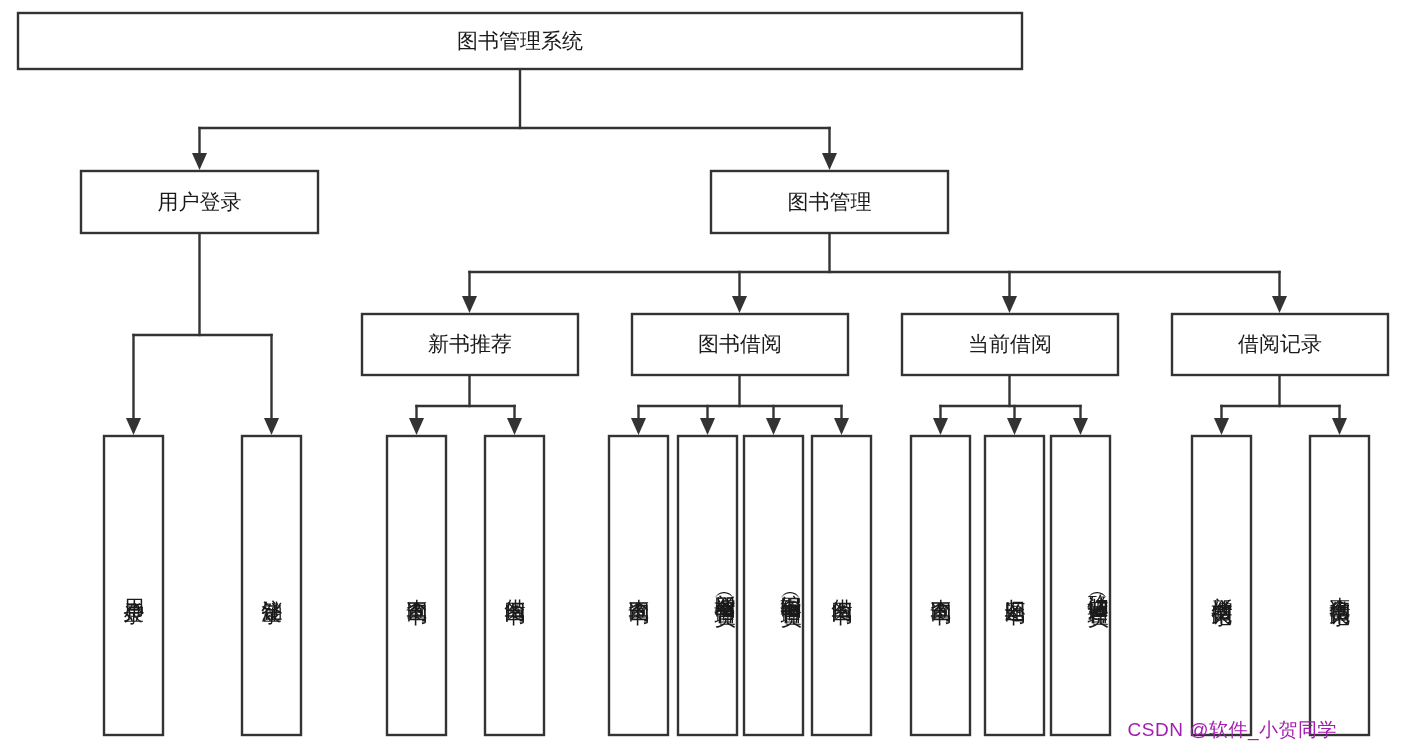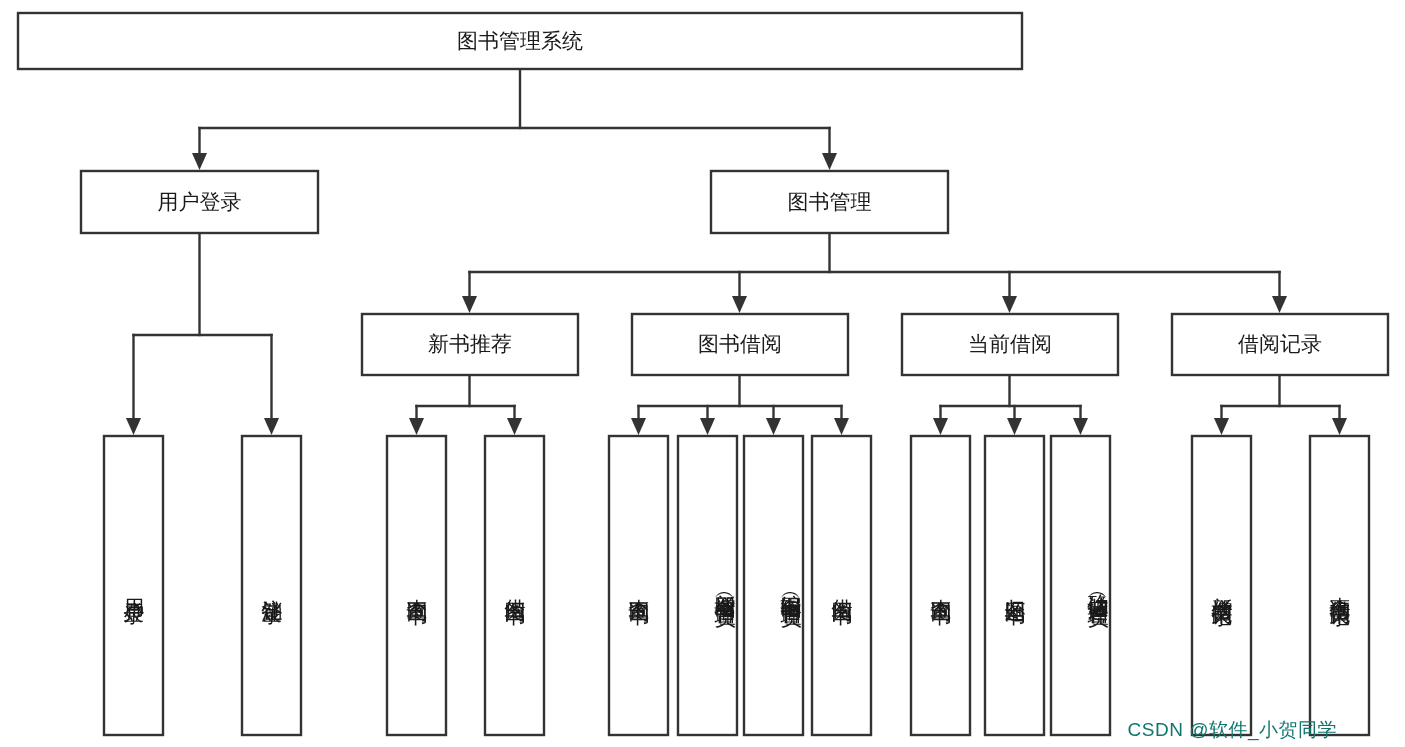--- a/index.html
+++ b/index.html
@@ -65,21 +65,21 @@
   }
   .node-label-v.center-aligned {
     align-items: center;
   }
   .watermark {
     position: absolute;
     right: 10px;
     bottom: 4px;
     font-family: "Liberation Sans", "DejaVu Sans", sans-serif;
     font-size: 19px;
-    color: #0f766e;
+    color: #a21caf;
     letter-spacing: 0.5px;
     white-space: nowrap;
     margin-top: 8px;
   }
 </style>
 </head>
 <body>
 
 <div id="diagram-root">
 

